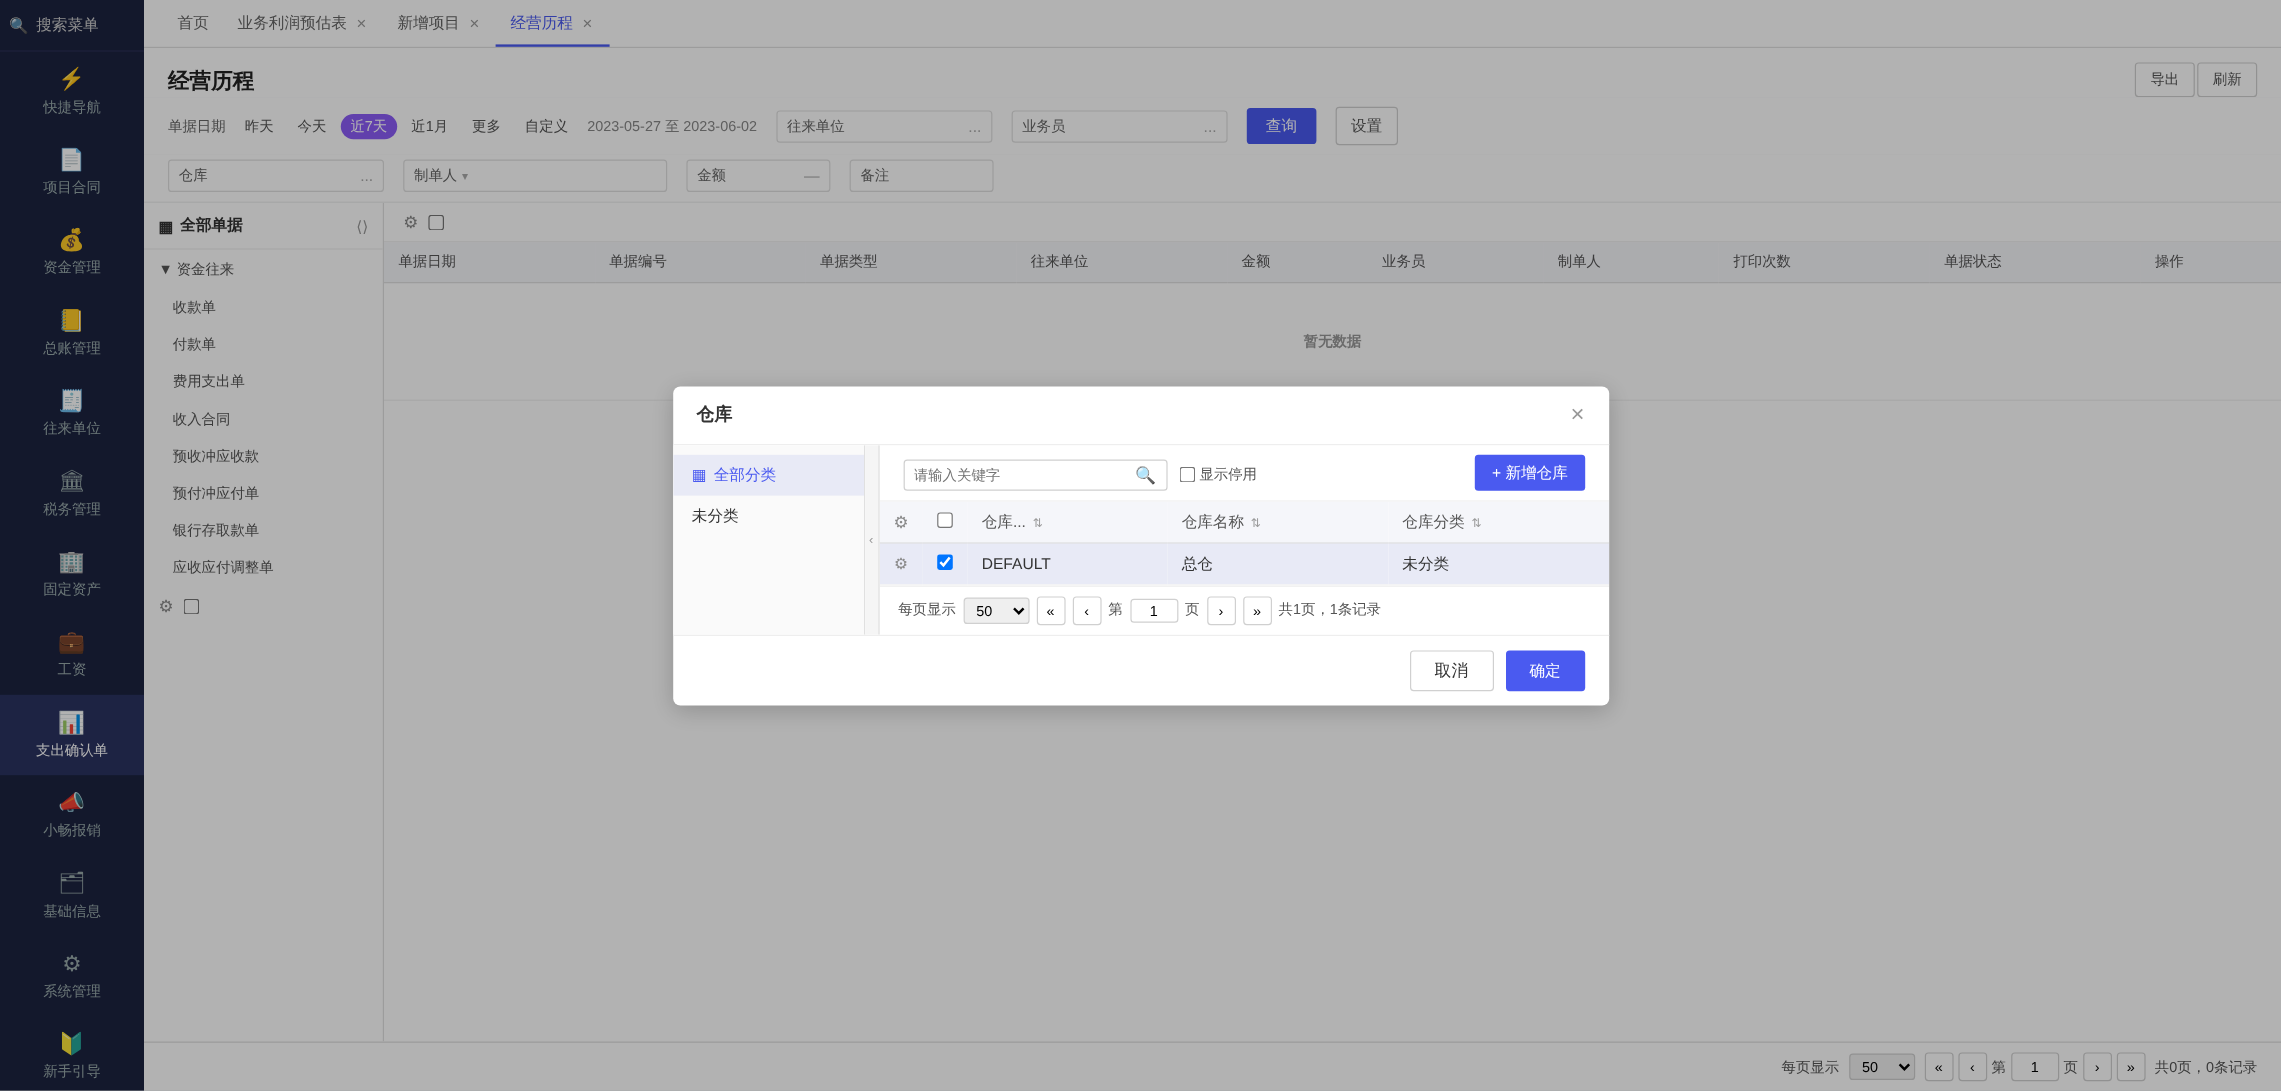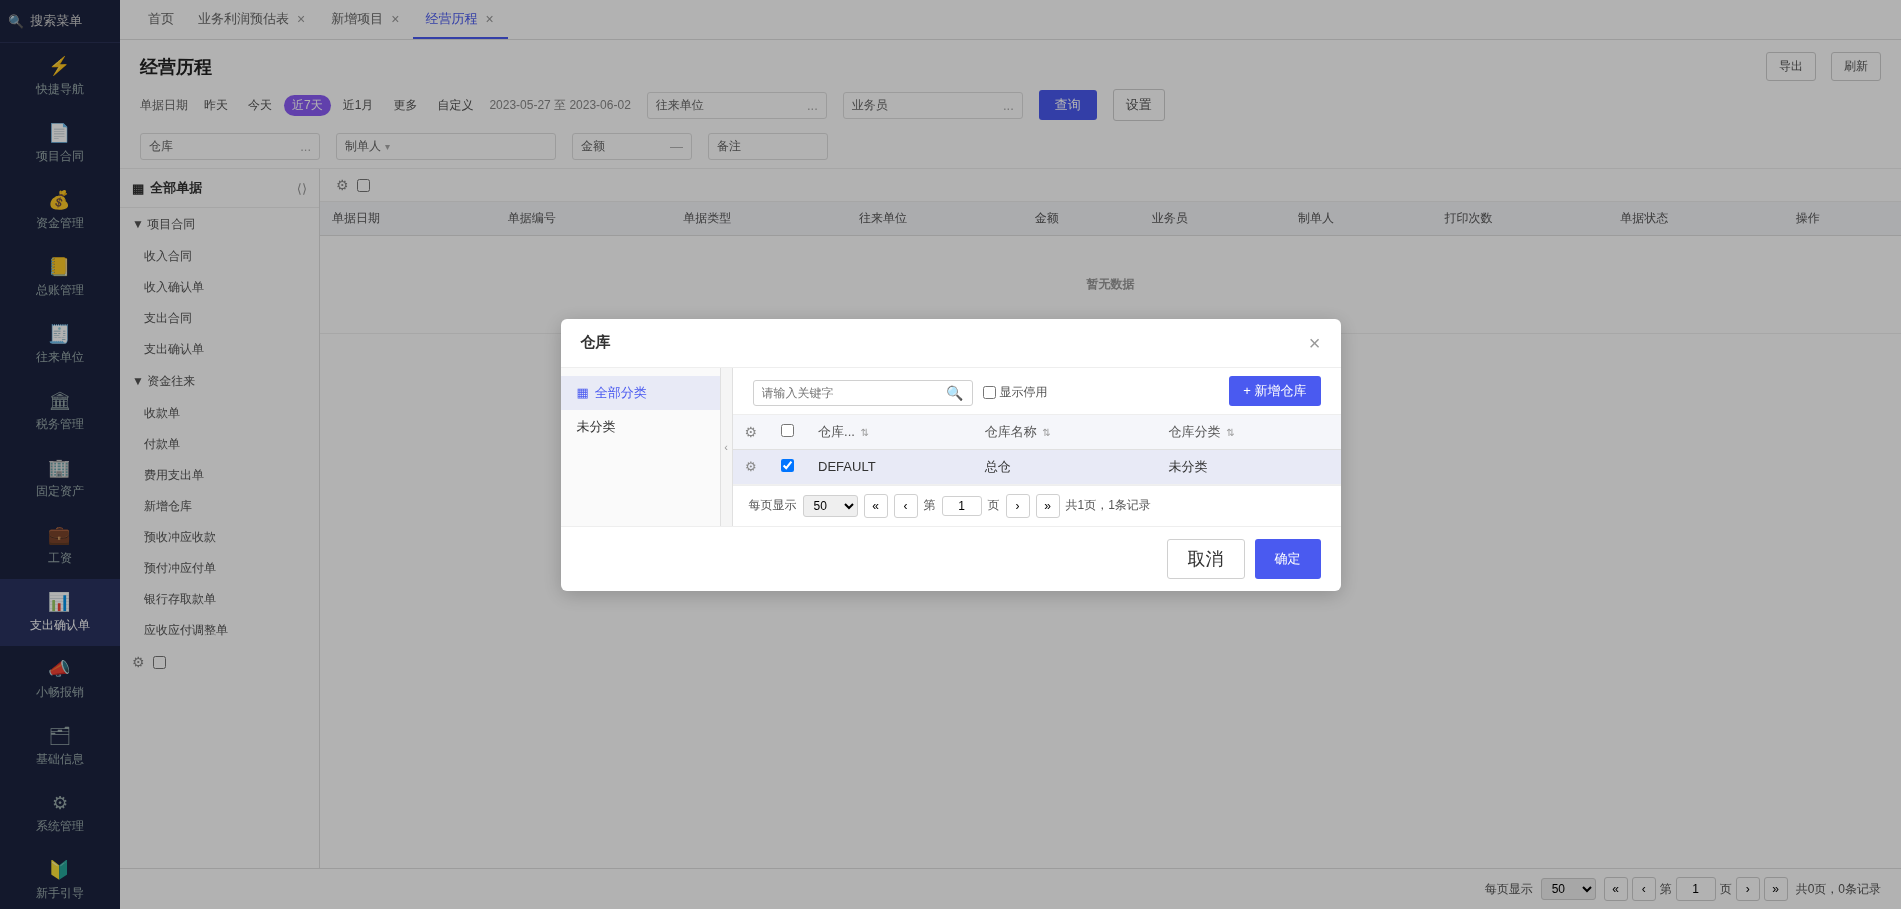--- a/index.html
+++ b/index.html
@@ -21,21 +21,21 @@
 
     
     .tabs { background: #fff; display: flex; align-items: center; border-bottom: 1px solid #e0e0e0; padding: 0 16px; height: 40px; flex-shrink: 0; }
     .tab { padding: 0 12px; height: 100%; display: flex; align-items: center; gap: 6px; cursor: pointer; font-size: 13px; color: #666; border-bottom: 2px solid transparent; }
     .tab.active { color: #4a5af0; border-bottom-color: #4a5af0; }
     .tab-close-btn { background: none; border: none; cursor: pointer; color: #999; font-size: 14px; padding: 0 2px; }
 
     
     .page-header { background: #fff; padding: 12px 20px 0; display: flex; align-items: center; justify-content: space-between; flex-shrink: 0; }
     .page-title { font-size: 18px; font-weight: bold; color: #222; }
-    .page-actions { display: flex; gap: 15px; }
+    .page-actions { display: flex; gap: 2px; }
     .btn-export, .btn-refresh { padding: 5px 12px; border: 1px solid #d0d0d0; background: #fff; color: #555; border-radius: 3px; cursor: pointer; font-size: 12px; }
 
     
     .filter-bar { background: #fff; padding: 8px 20px; display: flex; align-items: center; gap: 16px; flex-wrap: wrap; flex-shrink: 0; }
     .filter-row { display: flex; align-items: center; gap: 8px; }
     .filter-label { color: #666; font-size: 12px; }
     .date-pills { display: flex; gap: 4px; }
     .date-pill { padding: 2px 8px; border-radius: 3px; font-size: 12px; color: #555; cursor: pointer; background: none; border: none; }
     .date-pill.active { background: #8b5cf6; color: #fff; border-radius: 12px; }
     .date-range { font-size: 12px; color: #888; }
@@ -95,21 +95,21 @@
     .btn-add { background: #4a5af0; color: #fff; border: none; border-radius: 3px; padding: 6px 14px; cursor: pointer; font-size: 13px; }
     .modal-table { flex: 1; overflow-y: auto; }
     .modal-table table { width: 100%; border-collapse: collapse; font-size: 13px; }
     .modal-table th { background: #f5f6fa; padding: 8px 12px; text-align: left; font-weight: normal; color: #555; border-bottom: 1px solid #e0e0e0; white-space: nowrap; }
     .modal-table td { padding: 8px 12px; border-bottom: 1px solid #f0f0f0; color: #333; }
     .modal-table tr.selected td { background: #e8eaf6; }
     .sort-icon { font-size: 10px; color: #999; margin-left: 2px; }
     .modal-footer-bar { display: flex; align-items: center; justify-content: space-between; padding: 8px 16px; border-top: 1px solid #eee; font-size: 12px; color: #555; }
     .modal-pagination { display: flex; align-items: center; gap: 6px; }
     .modal-actions { padding: 12px 20px; display: flex; justify-content: flex-end; gap: 10px; border-top: 1px solid #eee; }
-    .btn-cancel { background: #fff; color: #333; border: 1px solid #d0d0d0; border-radius: 3px; padding: 7px 20px; cursor: pointer; font-size: 18px; }
+    .btn-cancel { background: #fff; color: #333; border: 1px solid #d0d0d0; border-radius: 3px; padding: 7px 20px; cursor: pointer; font-size: 14px; }
     .btn-confirm { background: #4a5af0; color: #fff; border: none; border-radius: 3px; padding: 7px 20px; cursor: pointer; font-size: 13px; }
 
     .col-icon { width: 36px; text-align: center; }
     .col-checkbox { width: 32px; text-align: center; }
     .settings-gear { color: #888; font-size: 14px; }
 
     
     ::-webkit-scrollbar { width: 6px; height: 6px; }
     ::-webkit-scrollbar-track { background: #f1f1f1; }
     ::-webkit-scrollbar-thumb { background: #c0c0c0; border-radius: 3px; }
@@ -257,35 +257,26 @@
       <div class="left-nav">
         <div class="left-nav-header">
           <div class="left-nav-title">
             <span>▦</span>
             <span>全部单据</span>
           </div>
           <span class="left-nav-collapse">⟨⟩</span>
         </div>
         <div class="nav-section">
           <div class="nav-section-title">
-            <span>▼ 项目合同</span>
-          </div>
-          <div class="nav-item"><span>收入合同</span></div>
-          <div class="nav-item"><span>收入确认单</span></div>
-          <div class="nav-item"><span>支出合同</span></div>
-          <div class="nav-item"><span>支出确认单</span></div>
-        </div>
-        <div class="nav-section">
-          <div class="nav-section-title">
             <span>▼ 资金往来</span>
           </div>
           <div class="nav-item"><span>收款单</span></div>
           <div class="nav-item"><span>付款单</span></div>
           <div class="nav-item"><span>费用支出单</span></div>
-          <div class="nav-item"><span>新增仓库</span></div>
+          <div class="nav-item"><span>收入合同</span></div>
           <div class="nav-item"><span>预收冲应收款</span></div>
           <div class="nav-item"><span>预付冲应付单</span></div>
           <div class="nav-item"><span>银行存取款单</span></div>
           <div class="nav-item"><span>应收应付调整单</span></div>
         </div>
         <div class="nav-actions">
           <span class="settings-gear">⚙</span>
           <input type="checkbox" style="">
         </div>
       </div>

